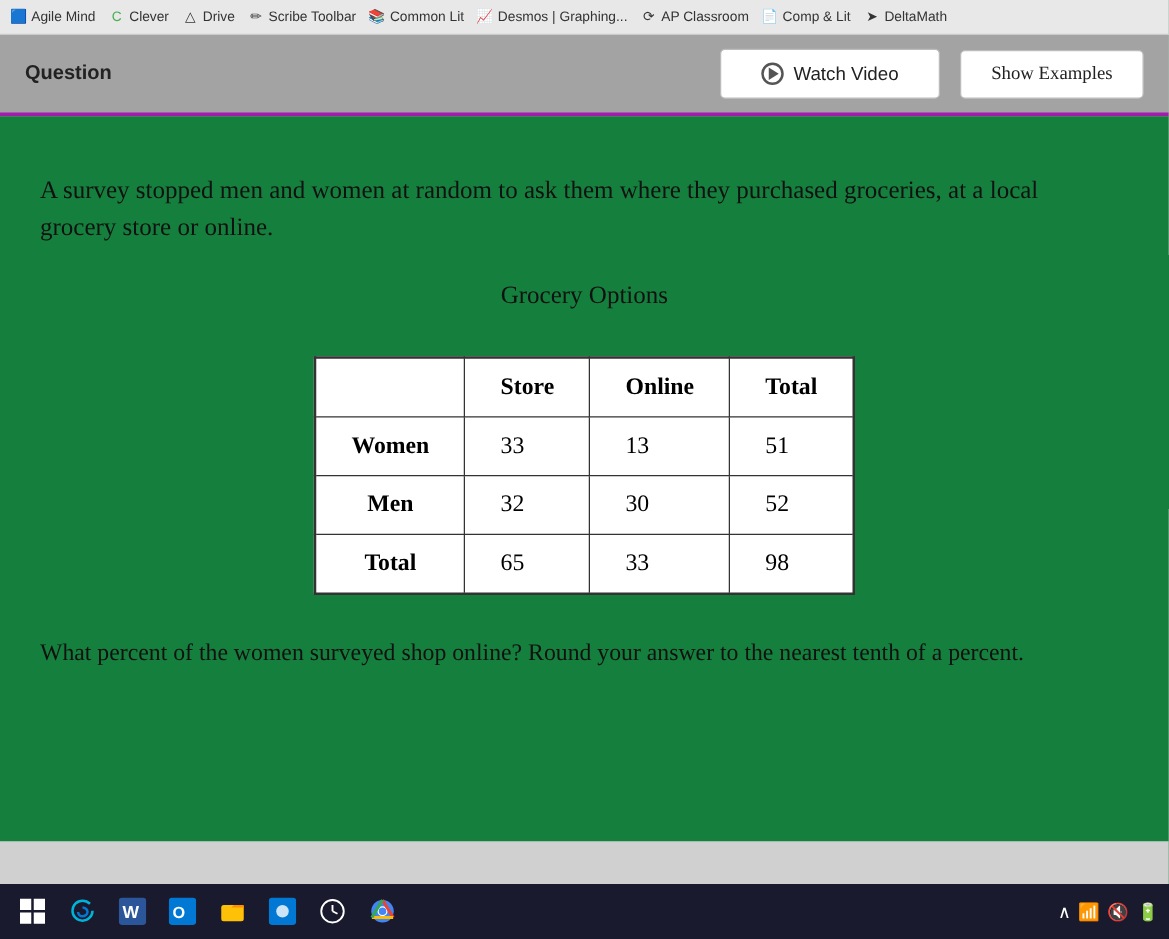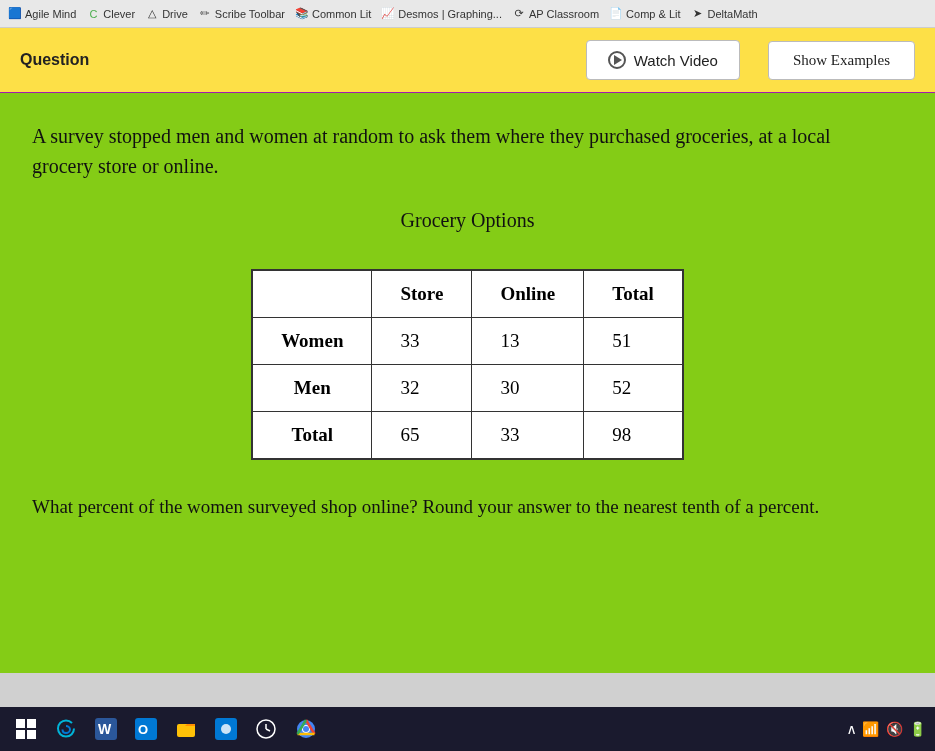--- a/index.html
+++ b/index.html
@@ -34,43 +34,43 @@
     .toolbar-icon {
       width: 14px;
       height: 14px;
       display: inline-flex;
       align-items: center;
       justify-content: center;
     }
 
     
     .page-header {
-      background: #fde047;
+      background: #a3a3a3;
       height: 65px;
       display: flex;
       align-items: center;
       padding: 0 20px;
-      border-bottom: 1px solid #a21caf;
-      gap: 28px;
+      border-bottom: 3px solid #a21caf;
+      gap: 16px;
     }
     .question-label {
       font-family: Arial, sans-serif;
       font-weight: bold;
       font-size: 16px;
       color: #222;
       flex: 1;
     }
     .watch-video-btn {
       display: flex;
       align-items: center;
       gap: 8px;
       background: white;
       border: 1px solid #bbb;
       border-radius: 4px;
-      padding: 10px 21px;
+      padding: 10px 32px;
       font-size: 15px;
       font-family: Arial, sans-serif;
       color: #222;
       cursor: pointer;
       white-space: nowrap;
     }
     .play-circle {
       width: 18px;
       height: 18px;
       border: 2px solid #555;
@@ -94,22 +94,22 @@
       padding: 10px 24px;
       font-size: 15px;
       font-family: Liberation Serif, serif;
       color: #222;
       cursor: pointer;
       white-space: nowrap;
     }
 
     
     .main-content {
-      background: #84cc16;
-      padding: 28px 32px;
+      background: #15803d;
+      padding: 44px 32px;
       min-height: 580px;
     }
     .question-text {
       font-family: Georgia, serif;
       font-size: 20px;
       color: #111;
       line-height: 1.5;
       margin-bottom: 28px;
       max-width: 820px;
     }

